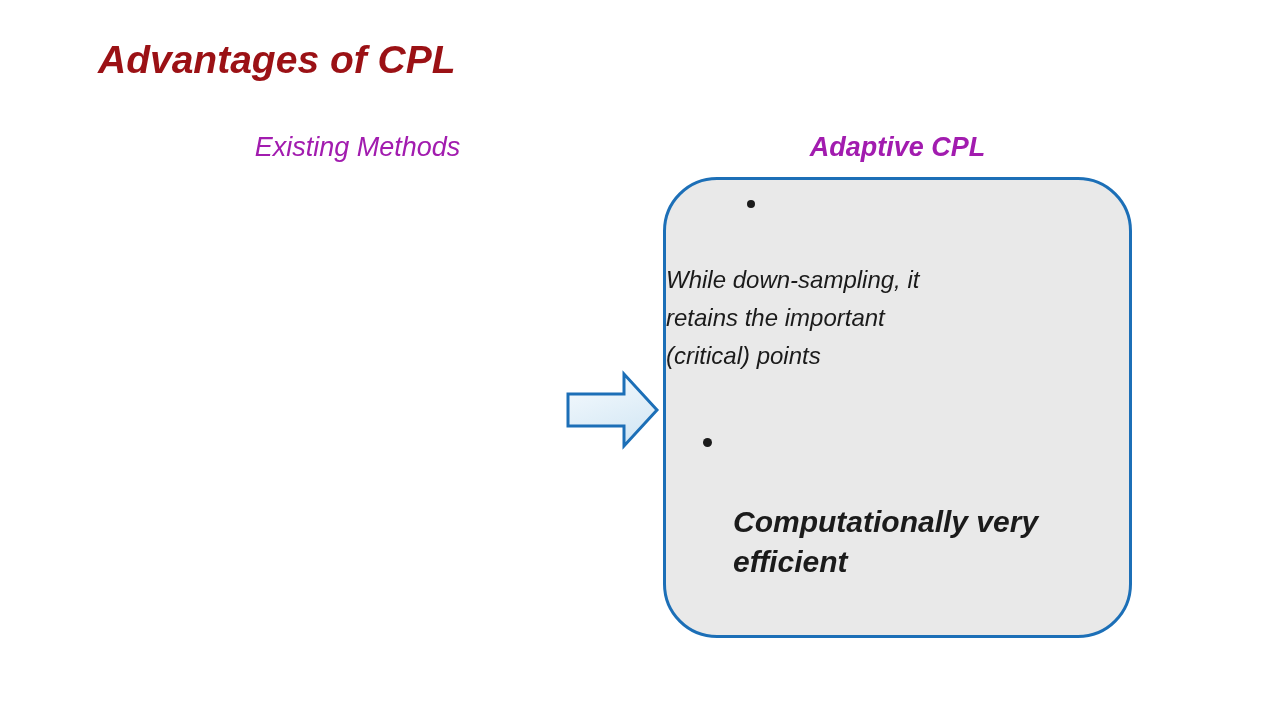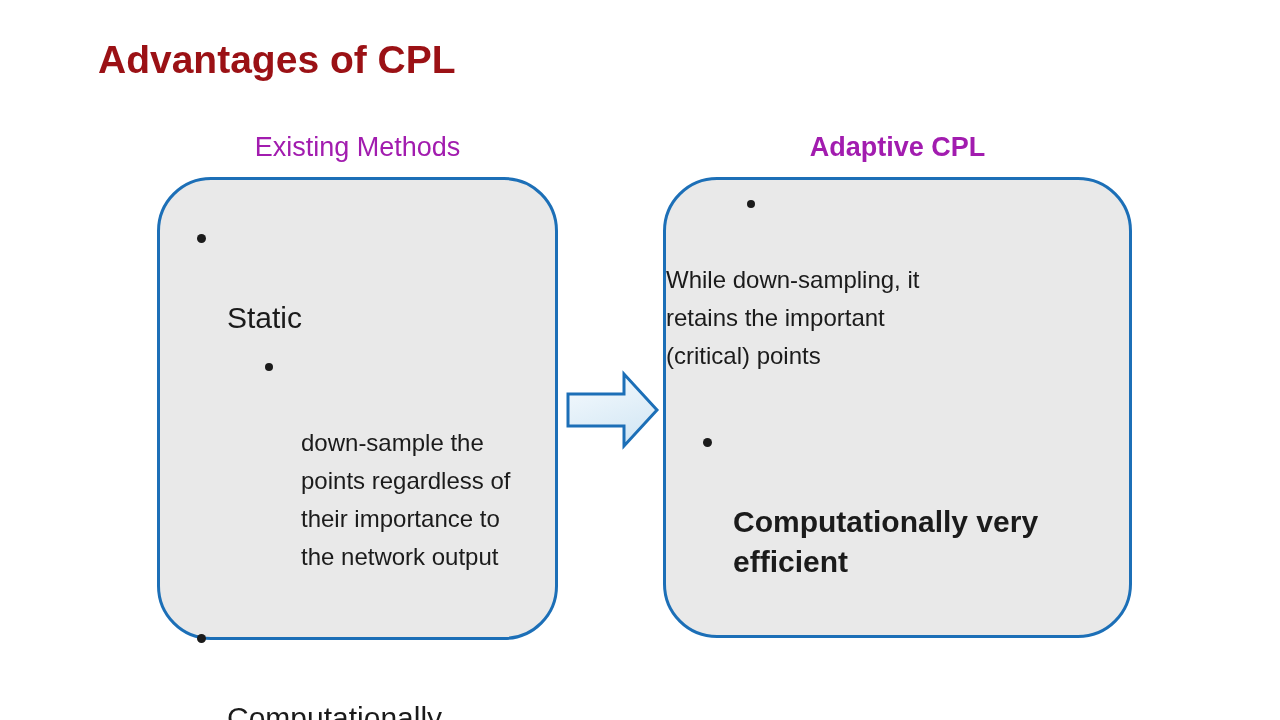--- a/index.html
+++ b/index.html
@@ -1,19 +1,20 @@
 <!DOCTYPE html>
 <html><head>
 <meta charset="utf-8">
 <style>
   html,body { margin:0; padding:0; background:#ffffff; }
   .slide {
     position:relative; width:1190px; height:720px; overflow:hidden;
     background:#ffffff;
     font-family:"Liberation Sans", sans-serif;
+    font-style:italic;
   }
   .slide-title {
     position:absolute; left:98px; top:38px;
     font-size:39px; font-weight:bold; color:#9B1115;
     letter-spacing:0px; white-space:pre;
   }
   .col-heading {
     position:absolute; top:130px; text-align:center;
     font-size:27px; color:#a21caf; line-height:34px;
   }
@@ -66,39 +67,20 @@
 </head>
 <body>
 
 <div class="slide">
 
   <div class="slide-title">Advantages of CPL</div>
 
   <div class="col-heading left">Existing Methods</div>
   <div class="col-heading right">Adaptive CPL</div>
 
-  <div class="round-box box-left">
-    <div class="item l1 item1-label">
-      <span class="bullet b1"></span>
-      <span>Static</span>
-    </div>
-    <div class="item l2 item1-sub">
-      <span class="bullet b2"></span>
-      <span>down-sample the
-points regardless of
-their importance to
-the network output</span>
-    </div>
-    <div class="item l1 item2-label">
-      <span class="bullet b1"></span>
-      <span>Computationally
-complex</span>
-    </div>
-
-  </div>
 
   <div class="round-box box-right">
     <div class="item l2 item1-sub">
       <span class="bullet b2"></span>
       <span>While down-sampling, it
 retains the important
 (critical) points</span>
     </div>
     <div class="item l1 item2-label">
       <span class="bullet b1"></span>

